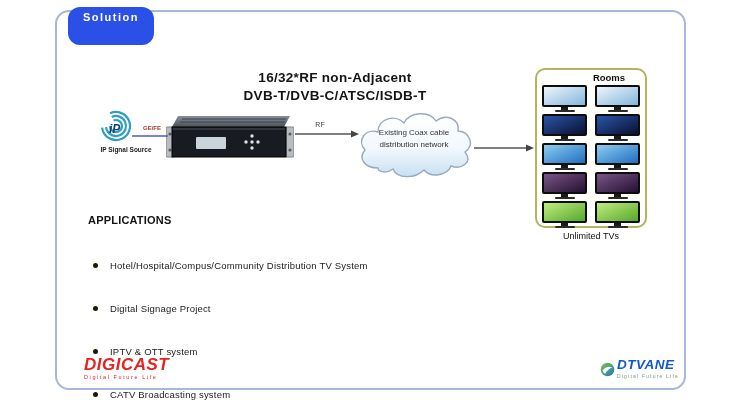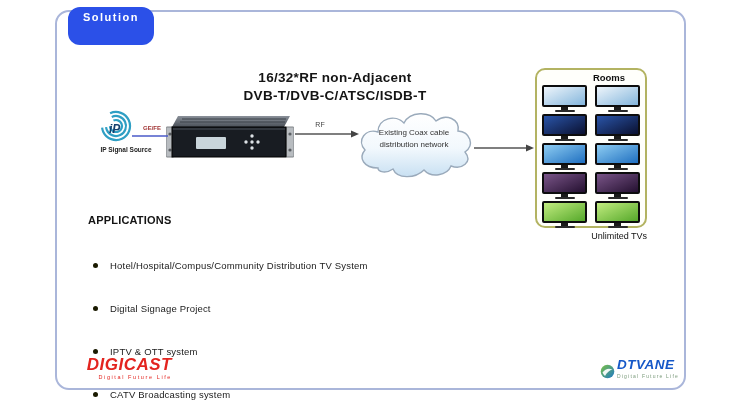--- a/index.html
+++ b/index.html
@@ -36,35 +36,35 @@
   .rooms{position:absolute;left:535px;top:68px;width:108px;height:156px;
          border:2px solid #b3b362;border-radius:10px;background:#fffffb;}
   .rooms-title{text-align:center;font-size:9.5px;font-weight:600;color:#111;
                margin-top:2px;height:12px;padding-left:36px;}
   .tv-grid{display:grid;grid-template-columns:45px 45px;column-gap:8px;row-gap:2px;
            justify-content:center;padding-top:1px;}
   .tv{width:45px;}
   .tv-screen{height:18px;border:2px solid #0d0d0d;border-radius:2px;}
   .tv-stand{width:7px;height:3px;background:#1a1a1a;margin:0 auto;}
   .tv-base{width:20px;height:2px;background:#2a2a2a;margin:0 auto;border-radius:1px;}
-  .rooms-caption{position:absolute;left:535px;top:231px;width:112px;text-align:right;
+  .rooms-caption{position:absolute;left:535px;top:231px;width:112px;text-align:center;
                  font-size:9px;color:#111;}
   
   .apps-heading{position:absolute;left:88px;top:214px;font-size:11px;font-weight:bold;
                 color:#141414;letter-spacing:.2px;}
   .apps-list{position:absolute;left:93px;top:230px;width:350px;}
   .app-item{display:flex;align-items:center;height:15px;margin-top:28px;}
   .bullet{width:5px;height:5px;border-radius:50%;background:#1a1a00;margin-right:12px;flex:0 0 auto;}
   .app-text{font-size:9.5px;color:#1a1a1a;letter-spacing:.2px;}
   
-  .digicast{position:absolute;left:56px;top:356px;width:116px;text-align:right;}
+  .digicast{position:absolute;left:84px;top:356px;width:116px;text-align:left;}
   .digicast-name{font-size:17px;font-weight:bold;font-style:italic;color:#e3241f;
                  letter-spacing:.5px;line-height:18px;}
   .digicast-tagline{font-size:5.5px;color:#e3241f;letter-spacing:1.6px;margin-top:0px;}
-  .dtvane{position:absolute;left:600px;top:358px;display:flex;align-items:flex-end;}
+  .dtvane{position:absolute;left:600px;top:358px;display:flex;align-items:center;}
   .dtvane-icon{margin-top:1px;margin-right:2px;}
   .dtvane-name{font-size:13.5px;font-weight:bold;font-style:italic;color:#1558c8;
                letter-spacing:.5px;line-height:14px;}
   .dtvane-tagline{font-size:5px;color:#7a9a7a;letter-spacing:1.2px;margin-top:1px;}
 </style>
 </head>
 <body>
 
 <div id="canvas">
 

